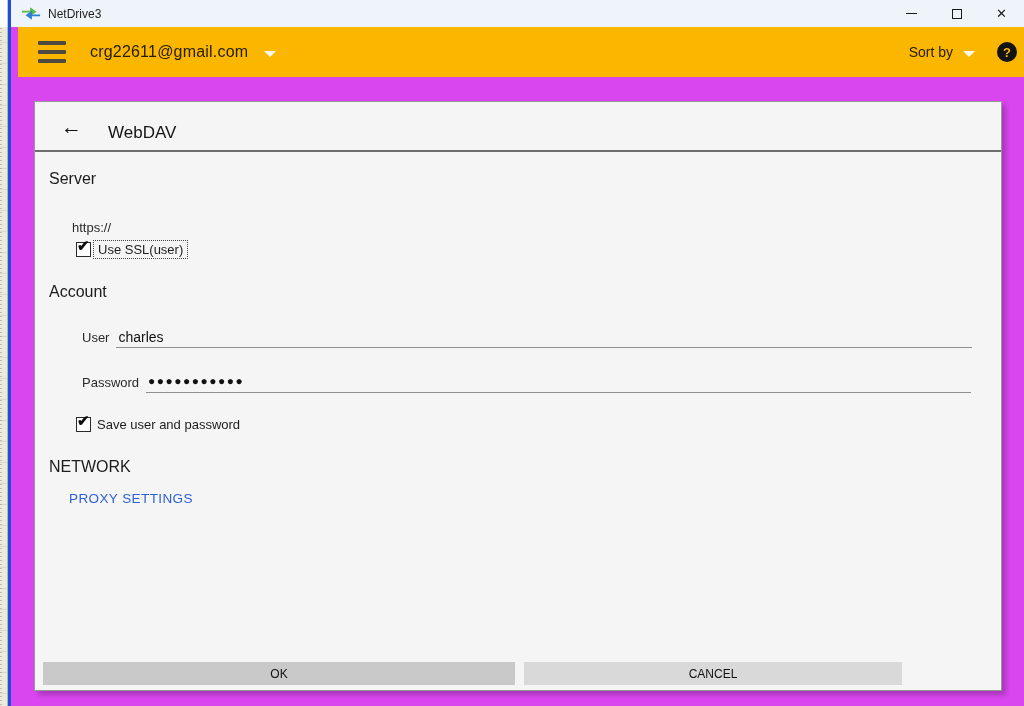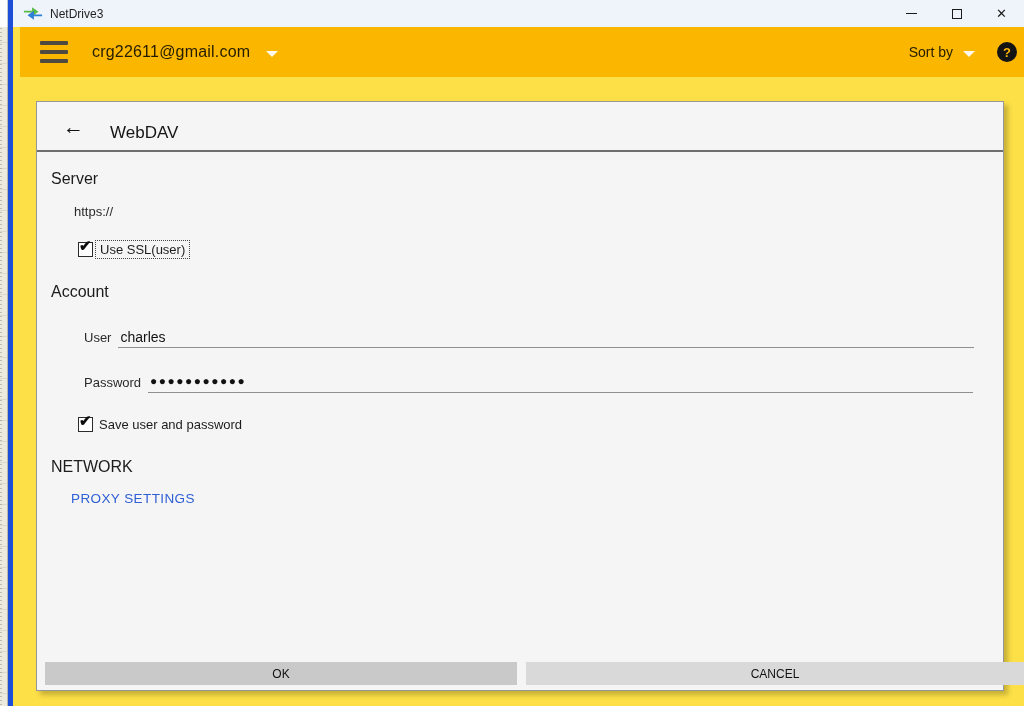--- a/index.html
+++ b/index.html
@@ -20,22 +20,22 @@
     border-right: 1px solid #b9b6ac;
   }
   .bg-sliver-top {
     position: absolute; left: 0; top: 0; width: 8px; height: 27px;
     background: #fdfdfd; border-right: 1px solid #c4c9cf;
   }
 
   
   .main-window {
     position: absolute; left: 8px; top: 0; width: 1016px; height: 706px;
-    background: #fde047;
-    border-left: 5px solid #1d4ed8;
+    background: #d946ef;
+    border-left: 3px solid #1d4ed8;
   }
 
   
   .titlebar {
     position: absolute; left: 0; top: 0; width: 100%; height: 27px;
     background: #eff4fa;
     display: flex; align-items: center;
   }
   .app-logo { margin-left: 10px; width: 20px; height: 17px; flex: 0 0 auto; }
   .app-title { margin-left: 7px; font-size: 12px; color: #1f1f1f; }
@@ -97,21 +97,21 @@
   .h-network { top: 356px; }
 
   .field-row { position: absolute; display: flex; align-items: flex-end; }
   .field-label { font-size: 13px; color: #2a2a2a; padding-bottom: 3px; }
   .line-input {
     border: none; border-bottom: 1px solid #8f8f8f; background: transparent;
     font-family: "Liberation Sans", sans-serif; font-size: 14px; color: #111;
     padding: 0 0 2px 2px; outline: none;
   }
 
-  .row-address { left: 37px; top: 102px; height: 28px; flex-direction: column; }
+  .row-address { left: 37px; top: 108px; height: 28px; }
   .addr-input { margin-left: 7px; width: 709px; }
   .row-port { left: 808px; top: 100px; height: 28px; }
   .port-input { margin-left: 6px; width: 106px; }
 
   .row-user { left: 47px; top: 218px; height: 28px; }
   .user-input { margin-left: 7px; width: 856px; }
   .row-password { left: 47px; top: 263px; height: 28px; }
   .pass-input { margin-left: 7px; width: 825px; font-size: 12px; font-weight: bold; letter-spacing: 1.5px; padding-bottom: 4px; }
 
   .checkbox-row { position: absolute; display: flex; align-items: center; cursor: pointer; }
@@ -132,21 +132,21 @@
     position: absolute; left: 34px; top: 389px;
     font-size: 13.5px; color: #2e5fd6; letter-spacing: 0.4px; cursor: pointer;
   }
 
   .footer-btn {
     position: absolute; top: 560px; height: 23px;
     display: flex; align-items: center; justify-content: center;
     font-size: 12px; color: #111; cursor: pointer;
   }
   .btn-ok { left: 8px; width: 472px; background: #c9c9c9; }
-  .btn-cancel { left: 489px; width: 498px; background: #d9d9d9; }
+  .btn-cancel { left: 489px; width: 378px; background: #d9d9d9; }
 </style>
 </head>
 <body>
 
 <div class="bg-sliver"></div>
 <div class="bg-sliver-top"></div>
 
 <div class="main-window">
 
   <div class="titlebar">

